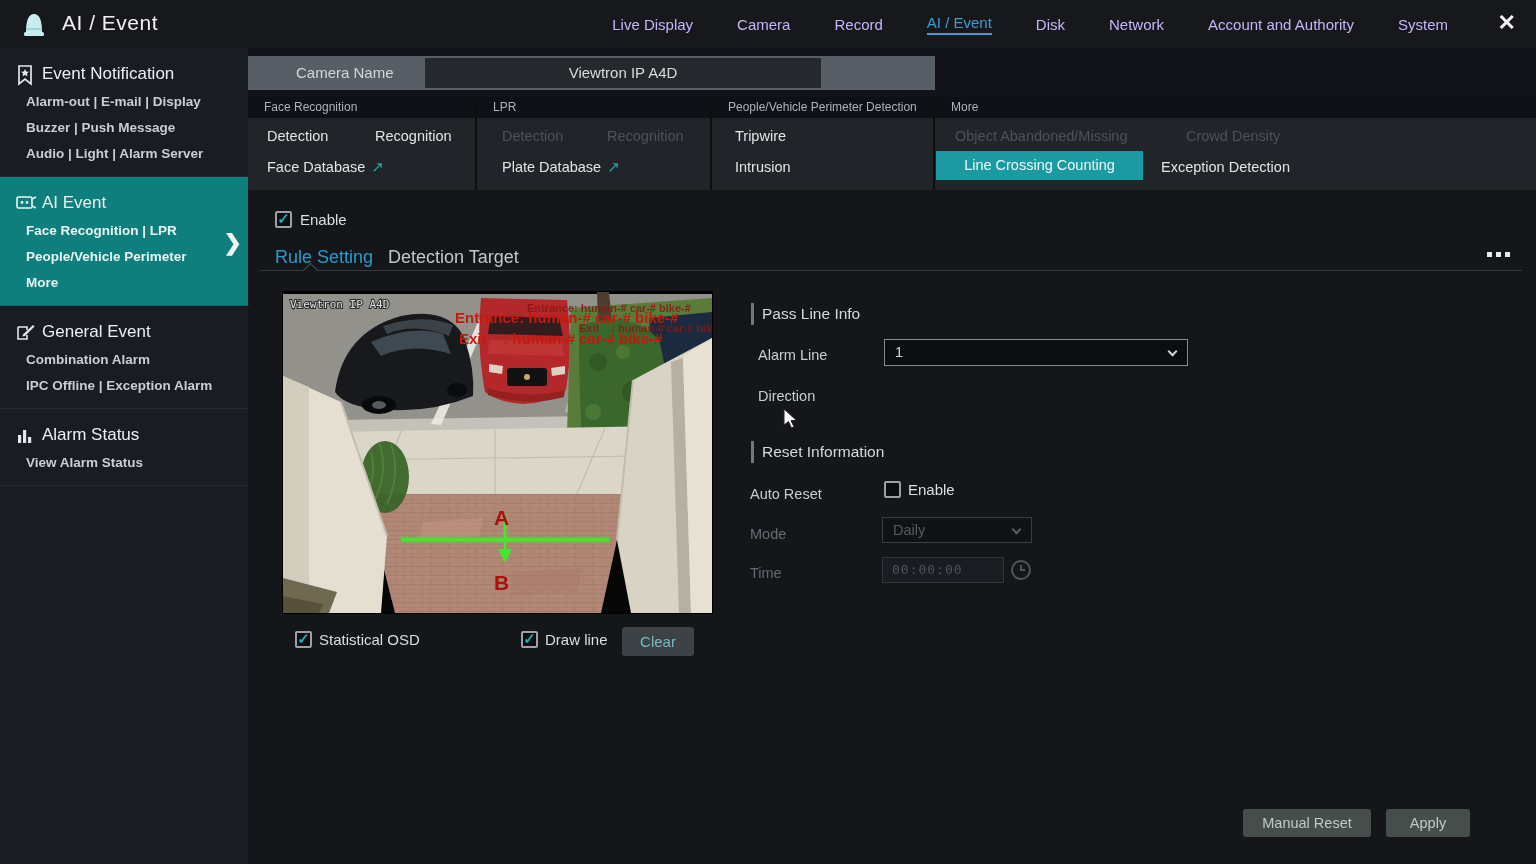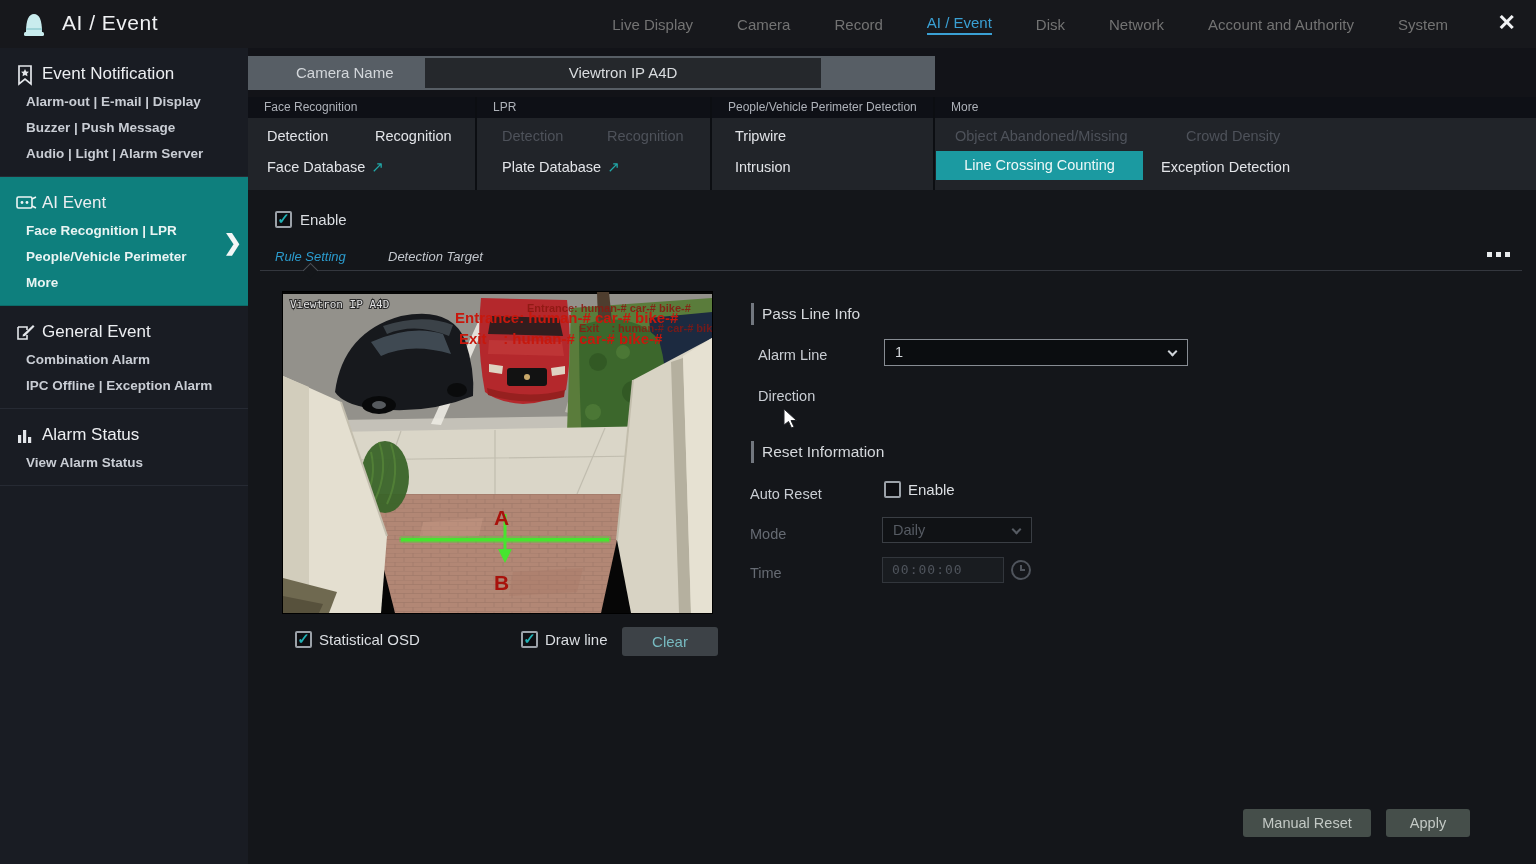--- a/index.html
+++ b/index.html
@@ -7,21 +7,21 @@
   .app {
     position:relative; width:1536px; height:864px; overflow:hidden;
     background:#121318; font-family:"Liberation Sans", sans-serif;
     -webkit-font-smoothing:antialiased;
   }
   
   .topbar { position:absolute; left:0; top:0; width:1536px; height:48px; background:#17181c; }
   .app-title { position:absolute; left:62px; top:11px; font-size:21px; color:#f0f1f3; letter-spacing:.5px; }
   .siren { position:absolute; left:16px; top:6px; }
   .topnav { position:absolute; right:88px; top:0; height:48px; display:flex; gap:44px; align-items:center; }
-  .topnav .nav-item { font-size:15px; color:#737373; cursor:default; white-space:nowrap; }
+  .topnav .nav-item { font-size:15px; color:#c4b5fd; cursor:default; white-space:nowrap; }
   .topnav .nav-item.active { color:#3aa0d4; border-bottom:2px solid #3aa0d4; padding-bottom:2px; }
   .close-x { position:absolute; right:20px; top:10px; font-size:22px; font-weight:bold; color:#f2f3f5; }
   
   .sidebar { position:absolute; left:0; top:48px; width:248px; height:816px; background:#191c23; }
   .side-section { position:relative; padding:11px 0 9px 0; border-bottom:1px solid #262a33; }
   .side-section .sec-icon { position:absolute; left:15px; top:16px; }
   .sec-title { margin-left:42px; font-size:17px; color:#eceef1; line-height:30px; }
   .sec-links { margin-left:26px; font-size:13.5px; color:#c9cdd4;font-weight:bold; }
   .sec-links .link-line { line-height:26px; white-space:nowrap; }
   .side-section.active { background:#0e7f7d; border-bottom:1px solid #0b6b69; }
@@ -39,29 +39,29 @@
   .grid-sep { position:absolute; top:97px; width:2px; height:93px; background:#0c0e12; }
   .gitem { position:absolute; font-size:14.5px; color:#e2e4e8; line-height:30px; white-space:nowrap; }
   .gitem.disabled { color:#4e525a; }
   .gitem .ext-arrow { color:#21a8a8; font-size:15px; margin-left:6px; }
   .gbtn-active { position:absolute; left:688px; top:33px; width:207px; height:29px; background:#1b9aa1; color:#eef8f8; font-size:14.5px; text-align:center; line-height:29px; }
   
   .panel { position:absolute; left:248px; top:190px; width:1288px; height:674px; background:#14161a; }
   .cb { position:absolute; width:17px; height:17px; border:2px solid #9ba1a8; border-radius:2px; background:rgba(8,10,12,.55); display:flex; align-items:center; justify-content:center; }
   .cb .mark { color:#21b0b4; font-size:15px; font-weight:bold; line-height:1; margin-top:-2px; }
   .lbl { position:absolute; font-size:15px; color:#dbdee2; line-height:20px; white-space:nowrap; }
-  .tab { position:absolute; font-size:13px; line-height:22px;font-style:italic; }
+  .tab { position:absolute; font-size:18px; line-height:22px; }
   .tab.active { color:#2b9bcd; }
   .tab.idle { color:#c2c6cc; }
   .tab-divider { position:absolute; left:260px; top:270px; width:1262px; height:1px; background:#34373e; }
   .notch { position:absolute; left:305px; top:265px; width:11px; height:11px; transform:rotate(45deg); background:#14161a; border-left:1px solid #4a4e55; border-top:1px solid #4a4e55; }
   .dots { position:absolute; left:1487px; top:252px; display:flex; gap:4px; }
   .dots i { width:5px; height:5px; background:#e8eaec; display:block; }
   .preview { position:absolute; left:283px; top:292px; width:429px; height:321px; background:#050505; outline:1px solid #000; }
-  .clear-btn { position:absolute; left:622px; top:627px; width:96px; height:29px; background:#3d4247; border-radius:3px; color:#77bac0; font-size:15px; text-align:center; line-height:29px; }
+  .clear-btn { position:absolute; left:622px; top:627px; width:72px; height:29px; background:#3d4247; border-radius:3px; color:#77bac0; font-size:15px; text-align:center; line-height:29px; }
   
   .sec-bar { position:absolute; width:3px; height:22px; background:#72777f; }
   .sec-head { position:absolute; font-size:15.5px; color:#d5d8dc; line-height:22px; }
   .form-label { position:absolute; font-size:14.5px; color:#c9cdd3; line-height:20px; }
   .form-label.dim { color:#666b73; }
   .dd { position:absolute; background:#0b0d10; border:1px solid #878c93; color:#d6d9dd; font-size:14.5px; line-height:25px; padding-left:10px; }
   .dd .chev { position:absolute; right:11px; top:8px; width:7px; height:7px; border-right:2px solid #cfd3d8; border-bottom:2px solid #cfd3d8; transform:rotate(45deg); }
   .dd.dim { background:#101215; border:1px solid #3a3e44; color:#565b63; }
   .dd.dim .chev { border-color:#565b63; }
   .time-field { position:absolute; background:#191c20; border:1px solid #32363c; color:#4f545c; font-family:"DejaVu Sans Mono", monospace; font-size:13px; line-height:24px; padding-left:9px; letter-spacing:1px; }

